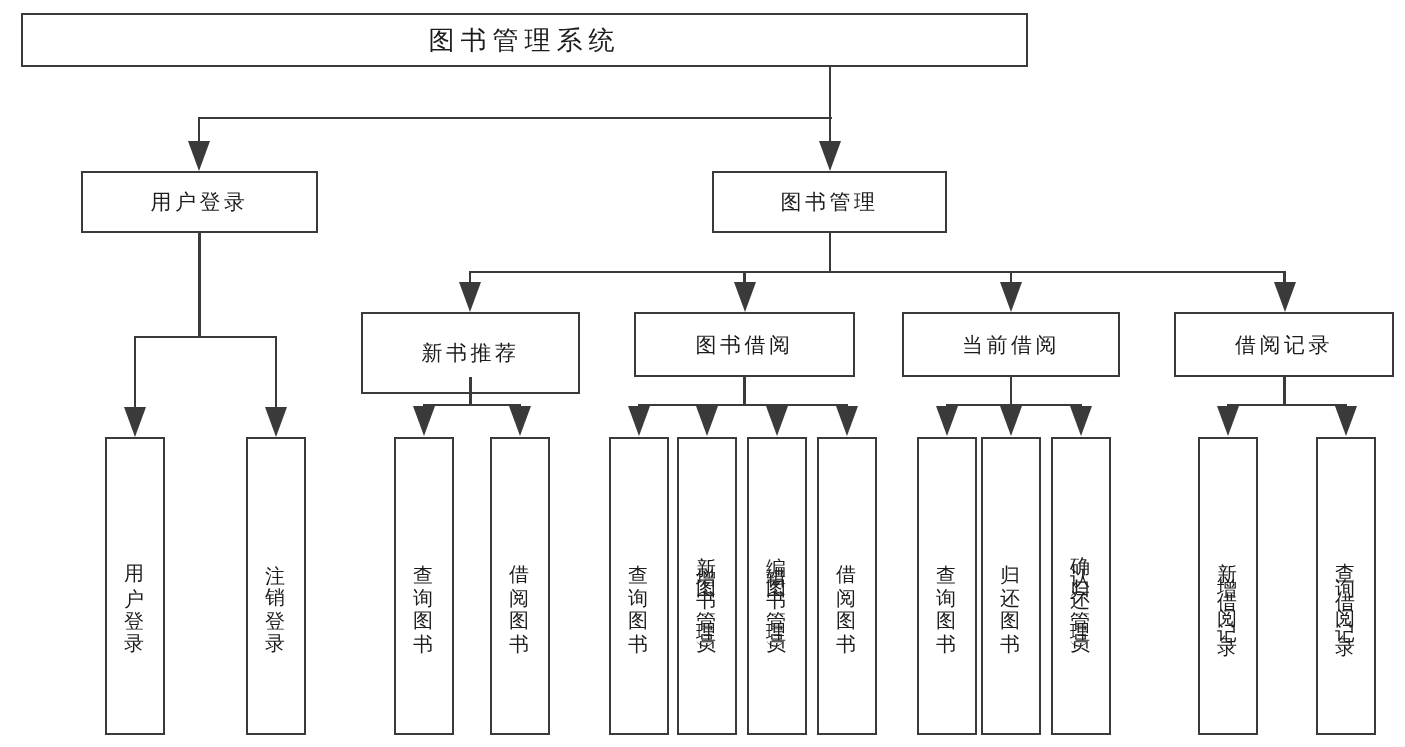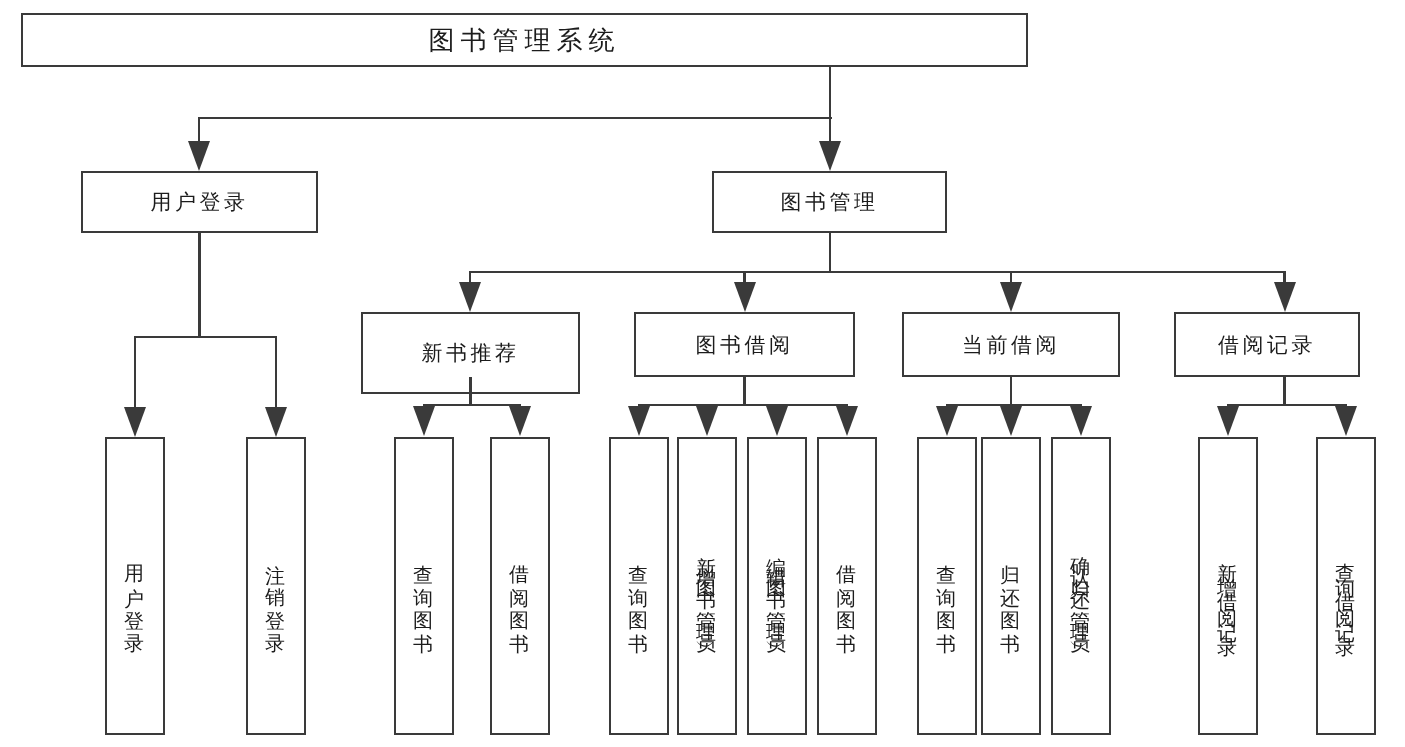--- a/index.html
+++ b/index.html
@@ -75,21 +75,21 @@
   <div class="vline" style="left:1009.75px;top:270.5px;height:13px"></div>
   <div class="vline" style="left:1283.25px;top:270.5px;height:13px"></div>
   <div class="arrowhead" style="left:459px;top:282px"></div>
   <div class="arrowhead" style="left:733.5px;top:282px"></div>
   <div class="arrowhead" style="left:1000px;top:282px"></div>
   <div class="arrowhead" style="left:1273.5px;top:282px"></div>
 
   <div class="box l3-box" style="left:361px;top:312px;width:219px;height:82px">新书推荐</div>
   <div class="box l3-box" style="left:634px;top:312px;width:221px;height:65px">图书借阅</div>
   <div class="box l3-box" style="left:902px;top:312px;width:218px;height:65px">当前借阅</div>
-  <div class="box l3-box" style="left:1174px;top:312px;width:186px;height:65px">借阅记录</div>
+  <div class="box l3-box" style="left:1174px;top:312px;width:220px;height:65px">借阅记录</div>
 
   <div class="vline" style="left:469.25px;top:377px;height:29px"></div>
   <div class="hline" style="left:422.75px;top:403.5px;width:98.5px"></div>
   <div class="arrowhead" style="left:413px;top:406px"></div>
   <div class="arrowhead" style="left:509px;top:406px"></div>
 
   <div class="vline" style="left:743.25px;top:377px;height:29px"></div>
   <div class="hline" style="left:637.75px;top:403.5px;width:210.5px"></div>
   <div class="arrowhead" style="left:628px;top:406px"></div>
   <div class="arrowhead" style="left:696px;top:406px"></div>

